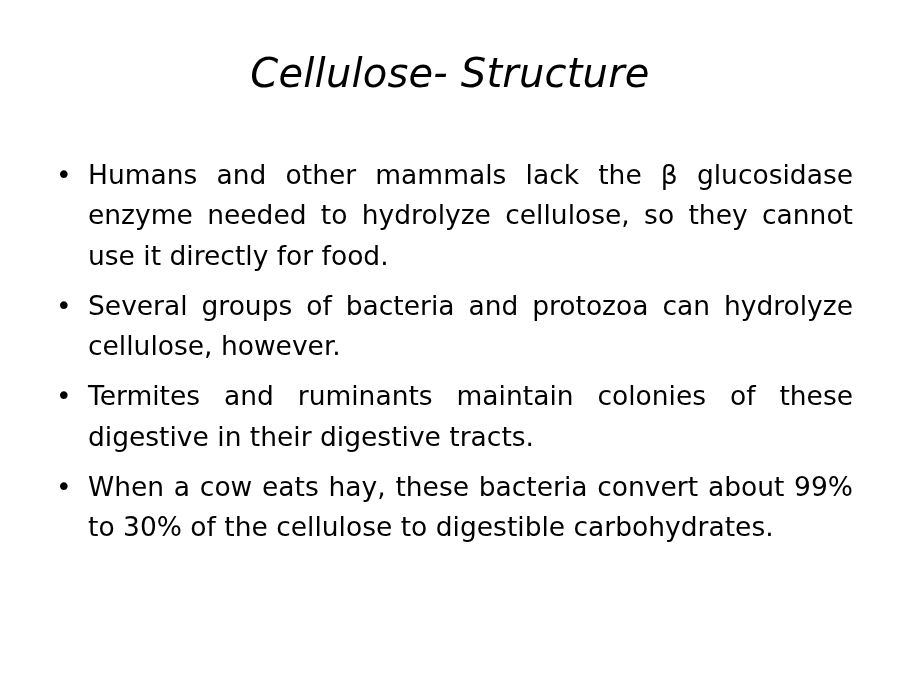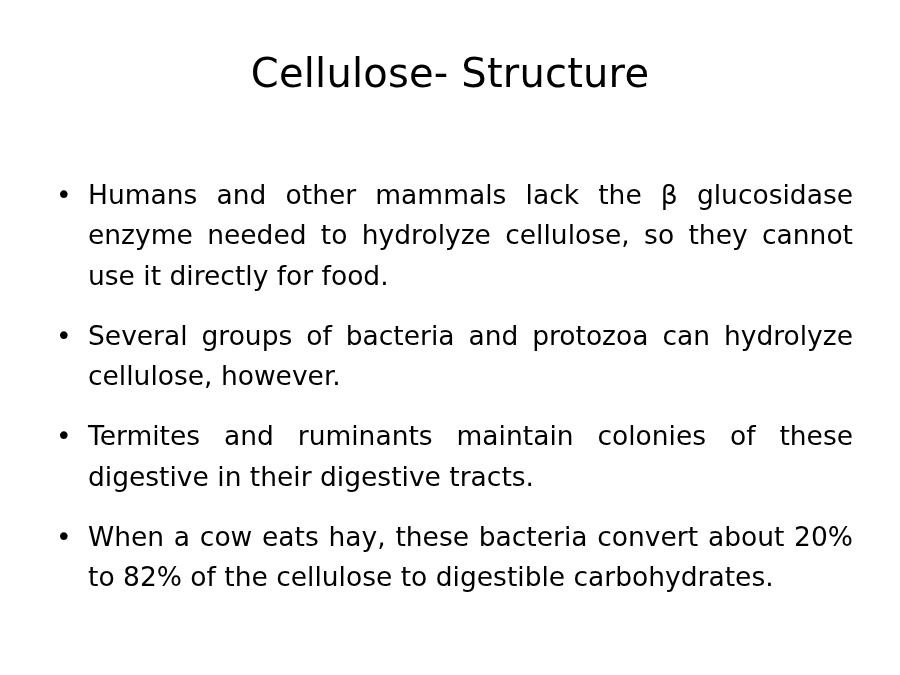--- a/index.html
+++ b/index.html
@@ -24,20 +24,21 @@
     position: absolute;
     top: 50px;
     left: 60px;
     width: 780px;
     text-align: center;
     font-size: 40px;
     font-weight: 400;
     line-height: 1.15;
     letter-spacing: 0.2px;
     color: #000000;
+    font-style: italic;
   }
   .bullet-list {
     position: absolute;
     top: 155px;
     left: 48px;
     width: 805px;
     margin: 0;
     padding: 0;
     list-style: none;
   }
@@ -57,21 +58,20 @@
   .bullet-marker {
     position: absolute;
     left: 8px;
     top: 0;
     font-size: 26.5px;
     line-height: 1.52;
   }
   
   .bullet-text {
     display: block;
-    margin-top: 20px;
   }
 </style>
 </head>
 <body>
 
 <div class="slide">
 
   <div class="slide-title">Cellulose- Structure</div>
 
   <ul class="bullet-list">
@@ -86,18 +86,18 @@
       <span class="bullet-text">Several groups of bacteria and protozoa can hydrolyze cellulose, however.</span>
     </li>
 
     <li class="bullet-item">
       <span class="bullet-marker">•</span>
       <span class="bullet-text">Termites and ruminants maintain colonies of these digestive in their digestive tracts.</span>
     </li>
 
     <li class="bullet-item">
       <span class="bullet-marker">•</span>
-      <span class="bullet-text">When a cow eats hay, these bacteria convert about 20% to 82% of the cellulose to digestible carbohydrates.</span>
+      <span class="bullet-text">When a cow eats hay, these bacteria convert about 99% to 30% of the cellulose to digestible carbohydrates.</span>
     </li>
 
   </ul>
 
 </div>
 
 </body></html>

